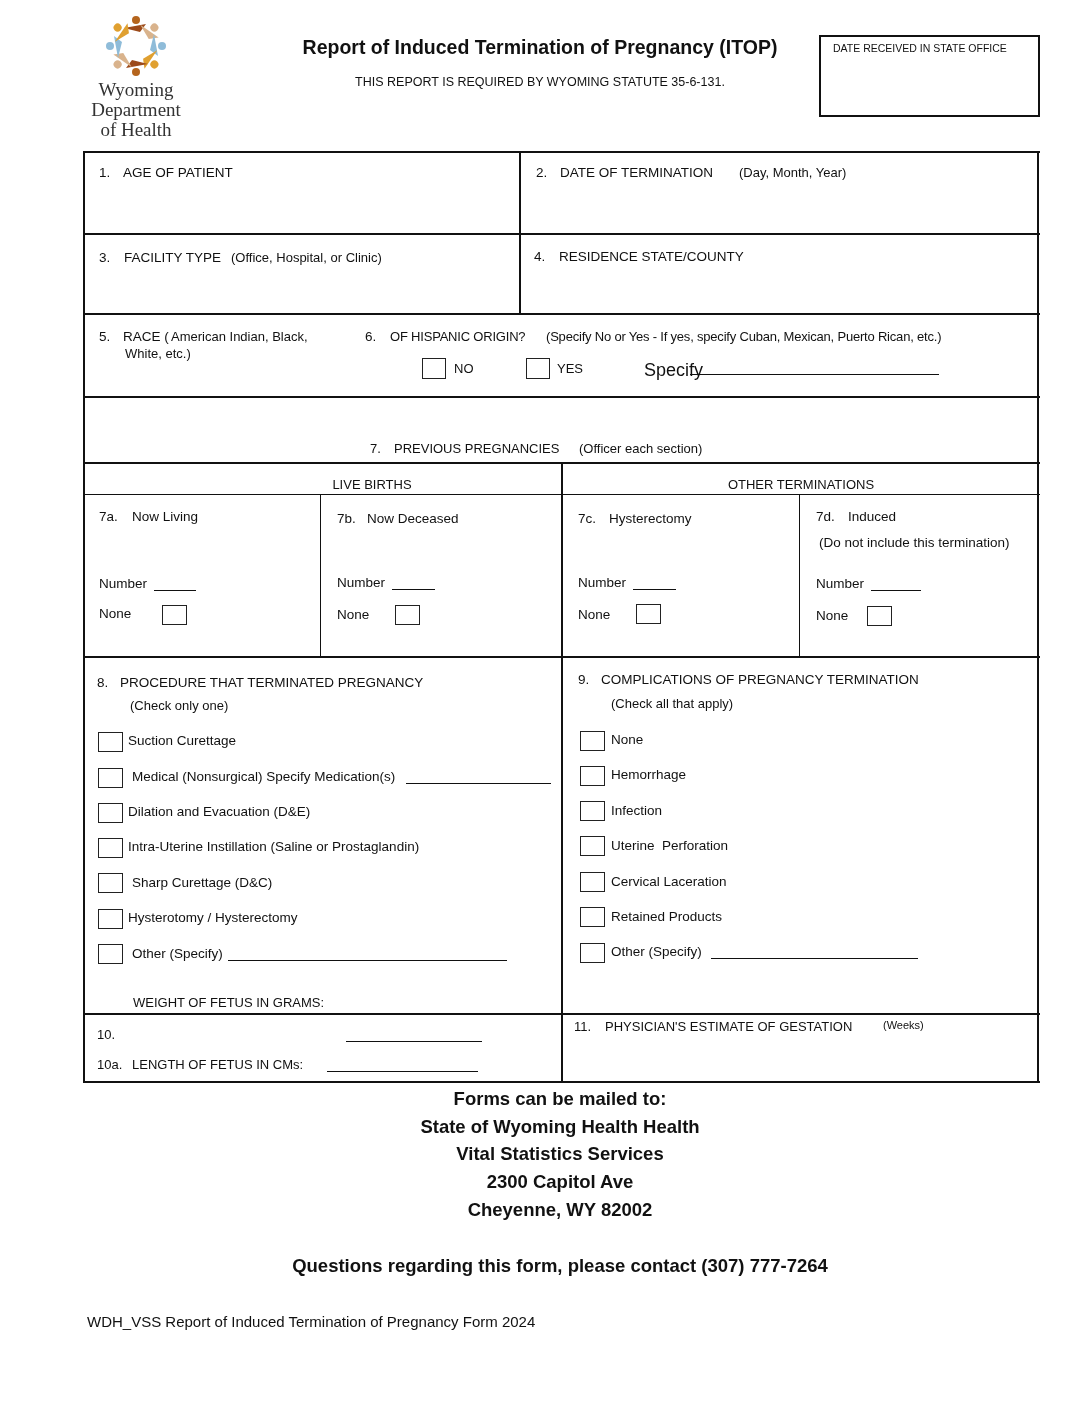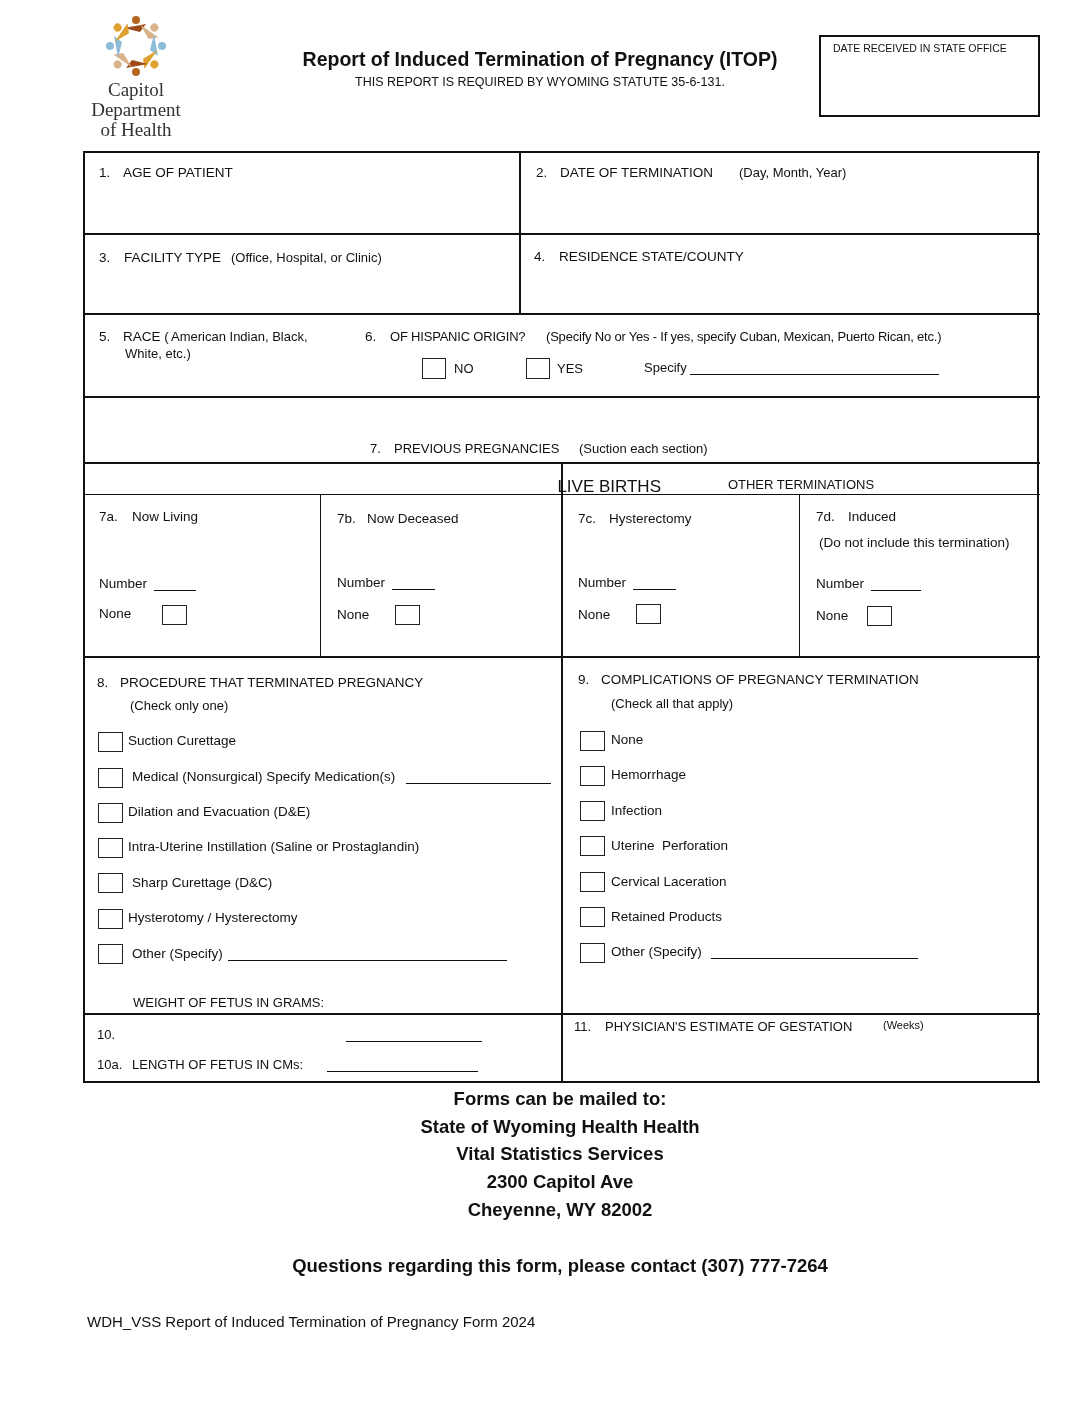--- a/index.html
+++ b/index.html
@@ -1,21 +1,21 @@
 <!DOCTYPE html>
 <html><head>
 <meta charset="utf-8">
 <style>
   * { box-sizing: border-box; margin: 0; padding: 0; }
   html, body { width: 1088px; height: 1408px; background: #fff; }
   body { position: relative; font-family: "Liberation Sans", sans-serif; color: #111; font-size: 13.5px; overflow: hidden; }
   .abs { position: absolute; }
   .logo { left: 80px; top: 8px; width: 112px; height: 136px; }
   .logo-text { position: absolute; left: 0; top: 72px; width: 112px; text-align: center; font-family: "Liberation Serif", serif; font-size: 19px; line-height: 20px; color: #333; }
-  .title { left: 200px; top: 48px; width: 680px; text-align: center; font-weight: bold; font-size: 19.5px; }
+  .title { left: 200px; top: 36px; width: 680px; text-align: center; font-weight: bold; font-size: 19.5px; }
   .subtitle { left: 200px; top: 75px; width: 680px; text-align: center; font-size: 12.5px; }
   .date-box { left: 819px; top: 35px; width: 221px; height: 82px; border: 2px solid #111; padding: 5px 12px; font-size: 10.5px; }
   .line { position: absolute; background: #111; }
   .lbl { position: absolute; white-space: nowrap; font-size: 13.5px; }
   .it { }
   .cb { position: absolute; width: 25px; height: 20px; border: 1.5px solid #222; background: #fff; }
   .ul { display: inline-block; border-bottom: 1px solid #111; height: 13px; vertical-align: baseline; }
   .foot { position: absolute; left: 200px; width: 720px; text-align: center; font-weight: bold; font-size: 18.5px; }
   .footer-id { left: 87px; top: 1313px; font-family: "Liberation Sans", sans-serif; font-size: 15px; }
 </style>
@@ -53,21 +53,21 @@
           <ellipse cx="0" cy="-26" rx="4" ry="4" fill="#8fbcd9"></ellipse>
           <path d="M-12,-18 L10,-22 L4,-14 Z" fill="#8fbcd9"></path>
         </g>
       <g transform="rotate(315)">
           <ellipse cx="0" cy="-26" rx="4" ry="4" fill="#e0a030"></ellipse>
           <path d="M-12,-18 L10,-22 L4,-14 Z" fill="#e0a030"></path>
         </g>
     </g>
   </svg>
   <div class="logo-text">
-    <div>Capitol</div>
+    <div>Wyoming</div>
     <div>Department</div>
     <div>of Health</div>
   </div>
 </div>
 
 <div class="abs title">Report of Induced Termination of Pregnancy (ITOP)</div>
 <div class="abs subtitle">THIS REPORT IS REQUIRED BY WYOMING STATUTE 35-6-131.</div>
 <div class="abs date-box">
   <span>DATE RECEIVED IN STATE OFFICE</span>
 </div>
@@ -117,28 +117,28 @@
   <span class="lbl it" style="left:125px;top:346px;font-size:13px">White, etc.)</span>
 </div>
 <div>
   <span class="lbl" style="left:365px;top:329px">6.</span>
   <span class="lbl" style="left:390px;top:329px;font-size:13px;letter-spacing:-0.2px">OF HISPANIC ORIGIN?</span>
   <span class="lbl it" style="left:546px;top:329px;font-size:13px;letter-spacing:-0.2px">(Specify No or Yes - If yes, specify Cuban, Mexican, Puerto Rican, etc.)</span>
   <div class="cb" style="left:422px;top:358px;width:24px;height:21px"></div>
   <span class="lbl" style="left:454px;top:361px;font-size:13px">NO</span>
   <div class="cb" style="left:526px;top:358px;width:24px;height:21px"></div>
   <span class="lbl" style="left:557px;top:361px;font-size:13px">YES</span>
-  <span class="lbl" style="left:644px;top:360px;font-size:13px">Specify</span>
+  <span class="lbl" style="left:644px;top:360px;font-size:18px">Specify</span>
   <span class="abs ul" style="left:690px;top:362px;width:249px"></span>
 </div>
 
 <span class="lbl" style="left:370px;top:441px;font-size:13px">7.</span>
 <span class="lbl" style="left:394px;top:441px;font-size:13px">PREVIOUS PREGNANCIES</span>
-<span class="lbl it" style="left:579px;top:441px;font-size:13px">(Suction each section)</span>
-<span class="lbl" style="left:83px;top:477px;width:578px;text-align:right;font-size:17px">LIVE BIRTHS</span>
+<span class="lbl it" style="left:579px;top:441px;font-size:13px">(Officer each section)</span>
+<span class="lbl" style="left:83px;top:477px;width:578px;text-align:center;font-size:13px">LIVE BIRTHS</span>
 <span class="lbl" style="left:563px;top:477px;width:476px;text-align:center;font-size:13px">OTHER TERMINATIONS</span>
 
 <div>
   <span class="lbl" style="left:99px;top:509px">7a.</span>
   <span class="lbl" style="left:132px;top:509px">Now Living</span>
   <span class="lbl" style="left:99px;top:576px">Number</span>
   <span class="abs ul" style="left:154px;top:578px;width:42px"></span>
   <span class="lbl" style="left:99px;top:606px">None</span>
   <div class="cb" style="left:162px;top:605px;width:25px;height:20px"></div>
 </div>

